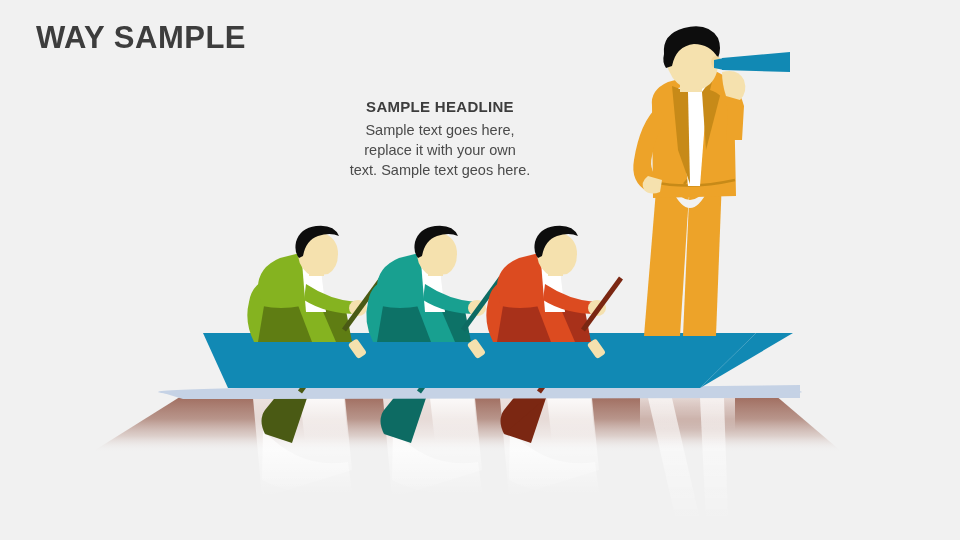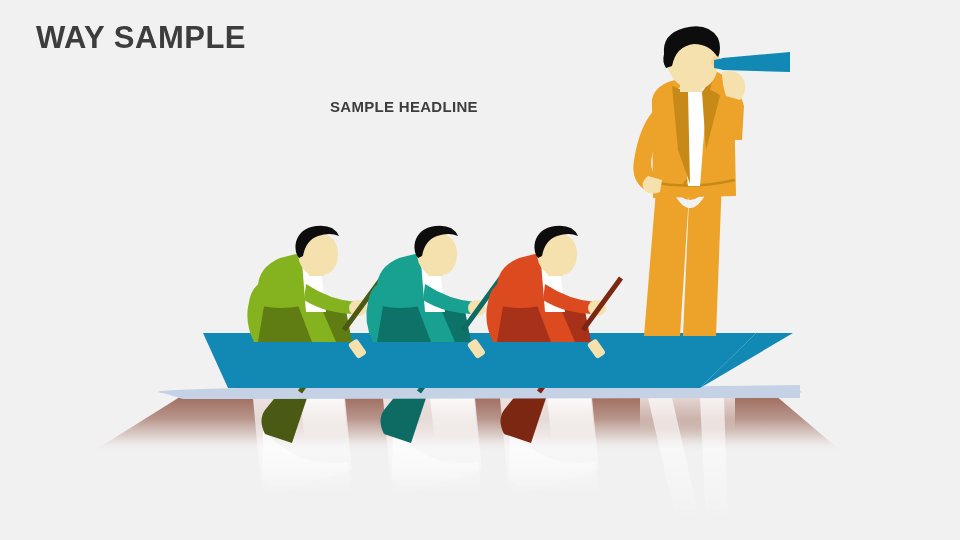--- a/index.html
+++ b/index.html
@@ -25,20 +25,21 @@
     font-weight: bold;
     letter-spacing: 0.5px;
     color: #3d3d3d;
     font-family: "Liberation Sans", sans-serif;
   }
   #text-block {
     position: absolute;
     left: 330px;
     top: 98px;
     width: 220px;
+    text-align: center;
   }
   #headline {
     font-size: 15px;
     font-weight: bold;
     color: #3d3d3d;
     letter-spacing: 0.3px;
     margin-bottom: 5px;
   }
   #body-text {
     font-size: 14.5px;
@@ -53,20 +54,25 @@
 </style>
 </head>
 <body>
 
 <div id="slide">
 
   <div id="slide-title">WAY SAMPLE</div>
 
   <div id="text-block">
     <div id="headline">SAMPLE HEADLINE</div>
+    <div id="body-text">
+      <div>Sample text goes here,</div>
+      <div>replace it with your own</div>
+      <div>text. Sample text geos here.</div>
+    </div>
   </div>
 
   <svg id="scene" width="960" height="540" viewBox="0 0 960 540">
 
     <defs>
       <linearGradient id="reflGrad" x1="0" y1="0" x2="0" y2="1">
         <stop offset="0%" stop-color="#9e6a5c" stop-opacity="1"></stop>
         <stop offset="42%" stop-color="#a87b6e" stop-opacity="0.78"></stop>
         <stop offset="72%" stop-color="#c0a096" stop-opacity="0.42"></stop>
         <stop offset="100%" stop-color="#f1f1f1" stop-opacity="0"></stop>

